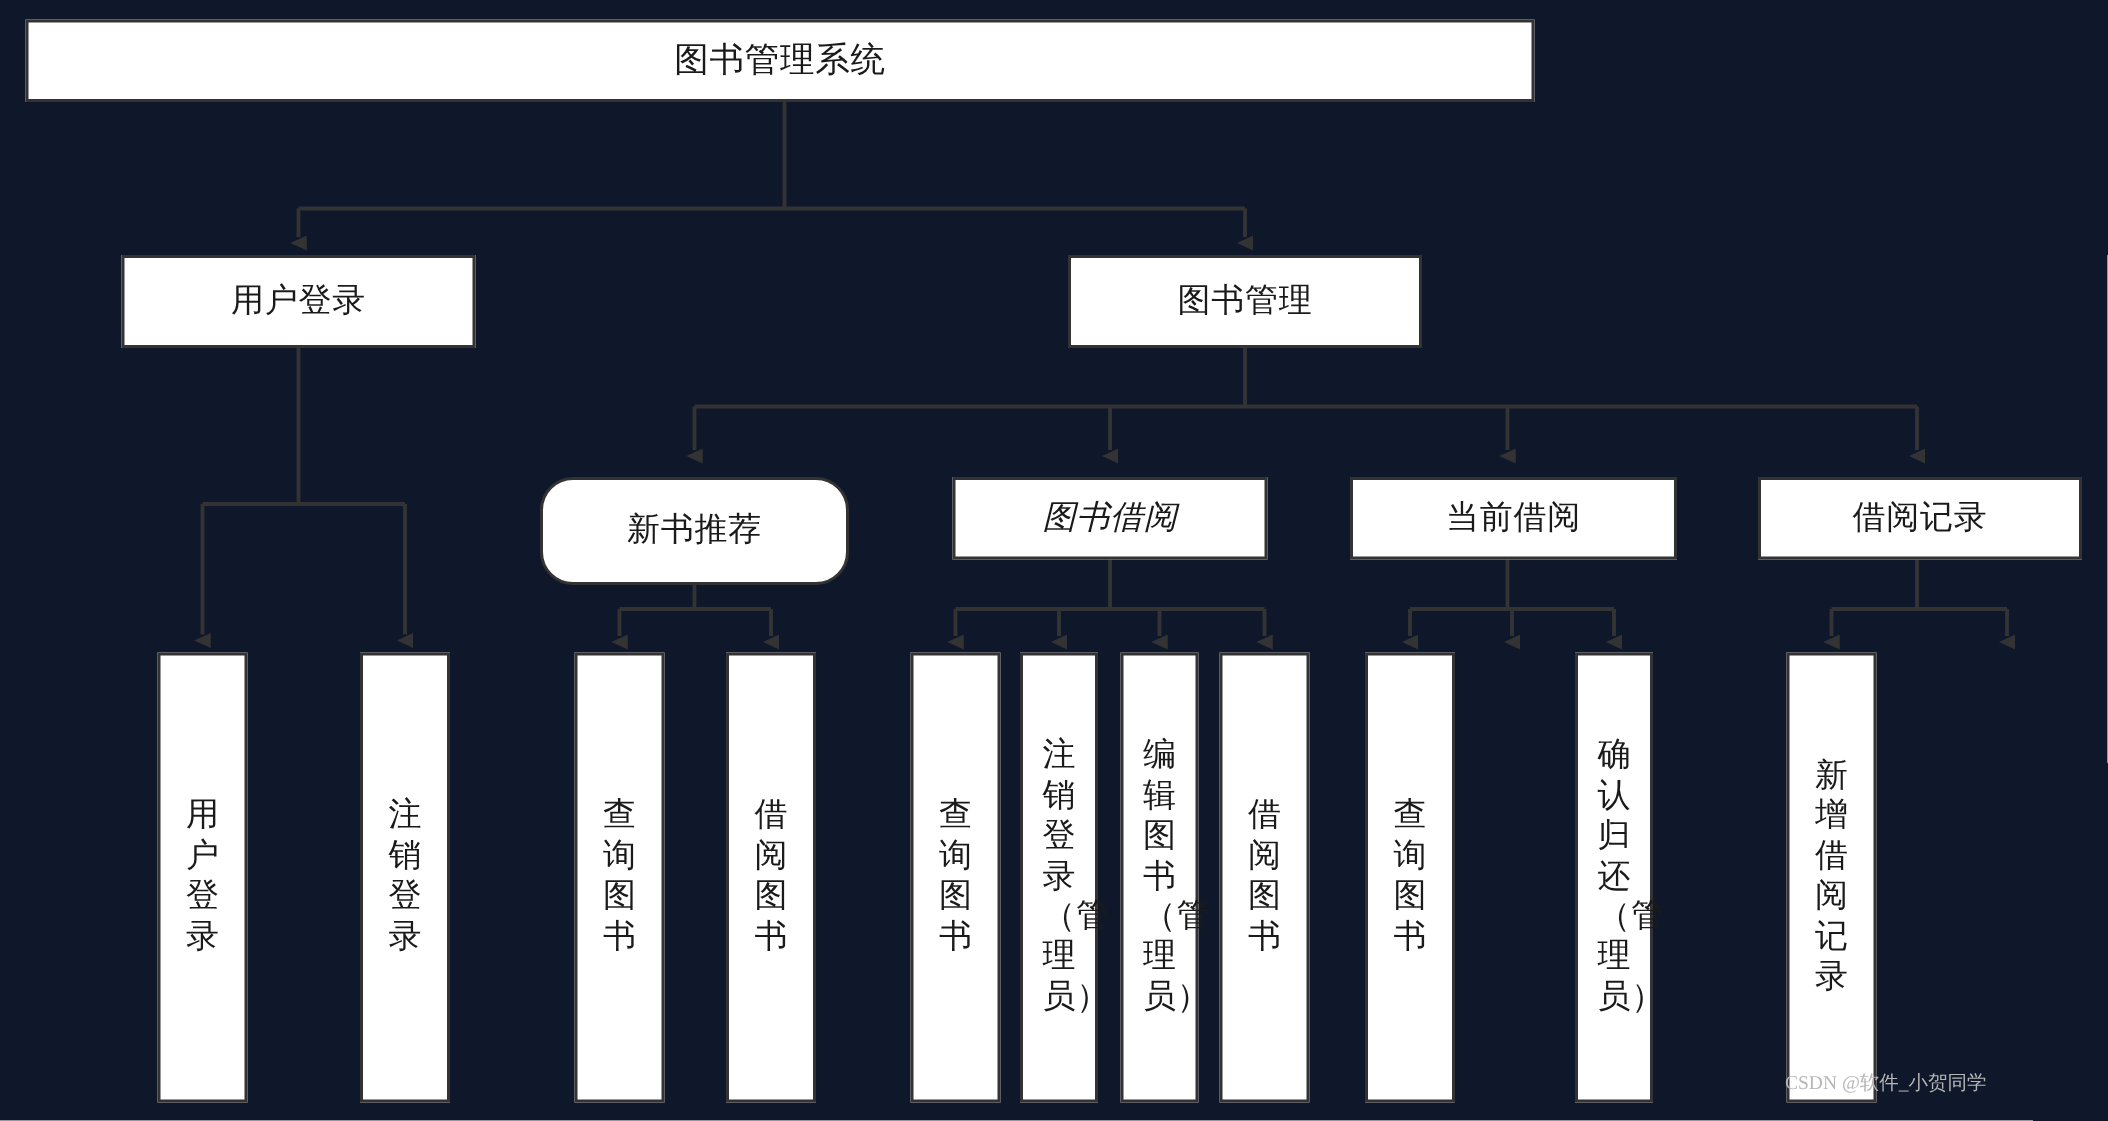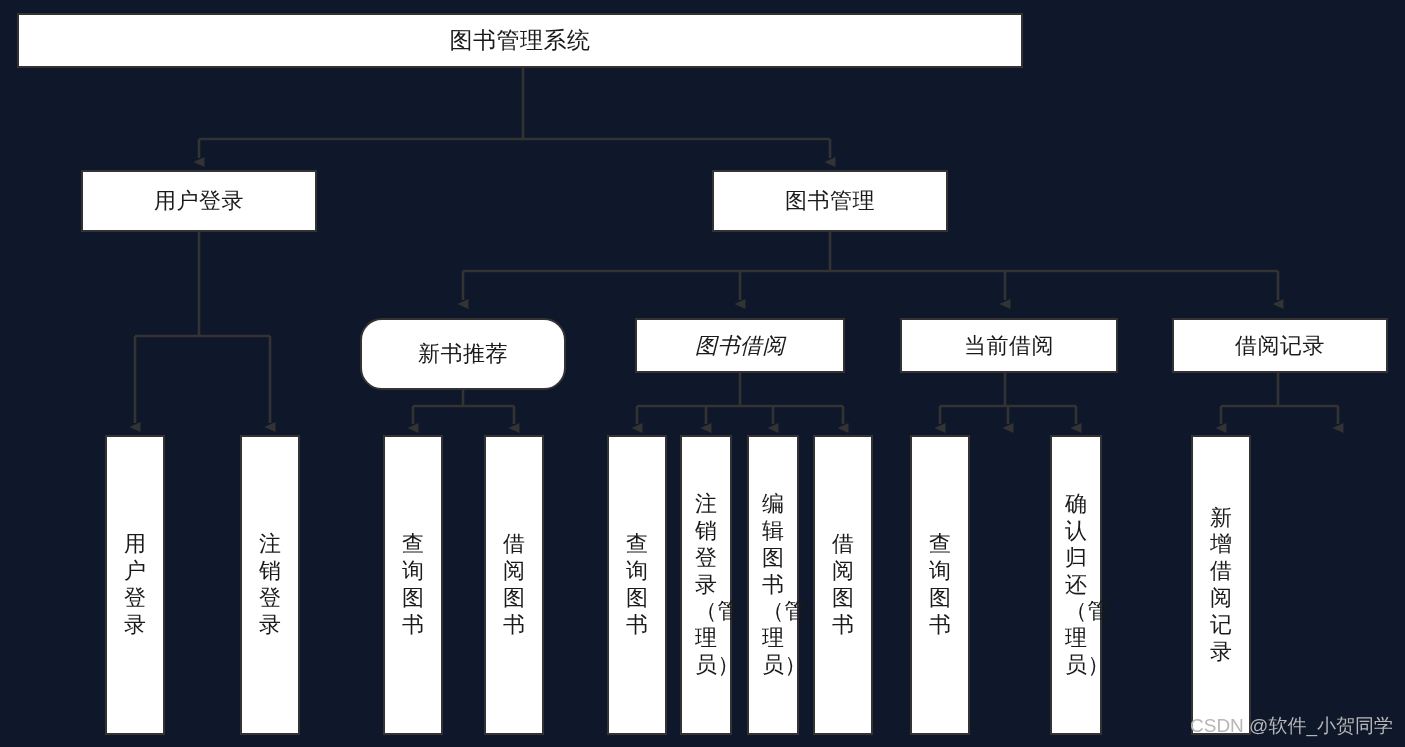--- a/index.html
+++ b/index.html
@@ -64,24 +64,24 @@
   .vtext-wrap {
     display: flex;
     align-items: center;
     justify-content: center;
     width: 100%;
     height: 100%;
   }
   .watermark {
     position: absolute;
     color: #b6b6b6;
-    font-size: 19px;
+    font-size: 13px;
     white-space: nowrap;
     z-index: 5;
-    font-family: Liberation Sans, sans-serif;
+    font-family: Liberation Serif, serif;
   }
 </style>
 </head>
 <body>
 
 <div id="diagram-root">
 
   <svg id="connector-layer" viewBox="0 0 1405 747" width="1405" height="747" xmlns="http://www.w3.org/2000/svg">
     <defs>
       <marker id="arrow" markerWidth="10" markerHeight="11" refX="1" refY="5.5" orient="auto" markerUnits="userSpaceOnUse">

